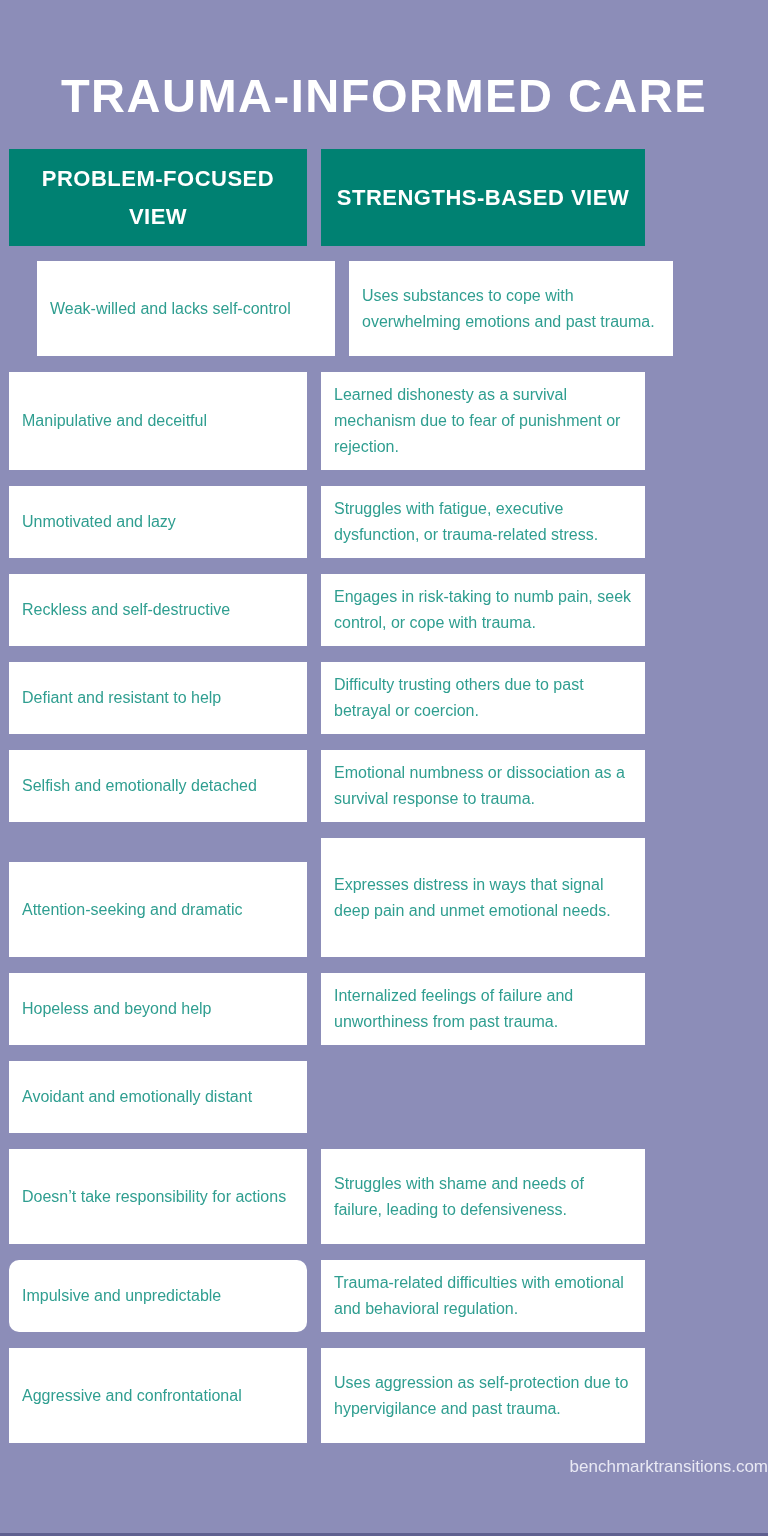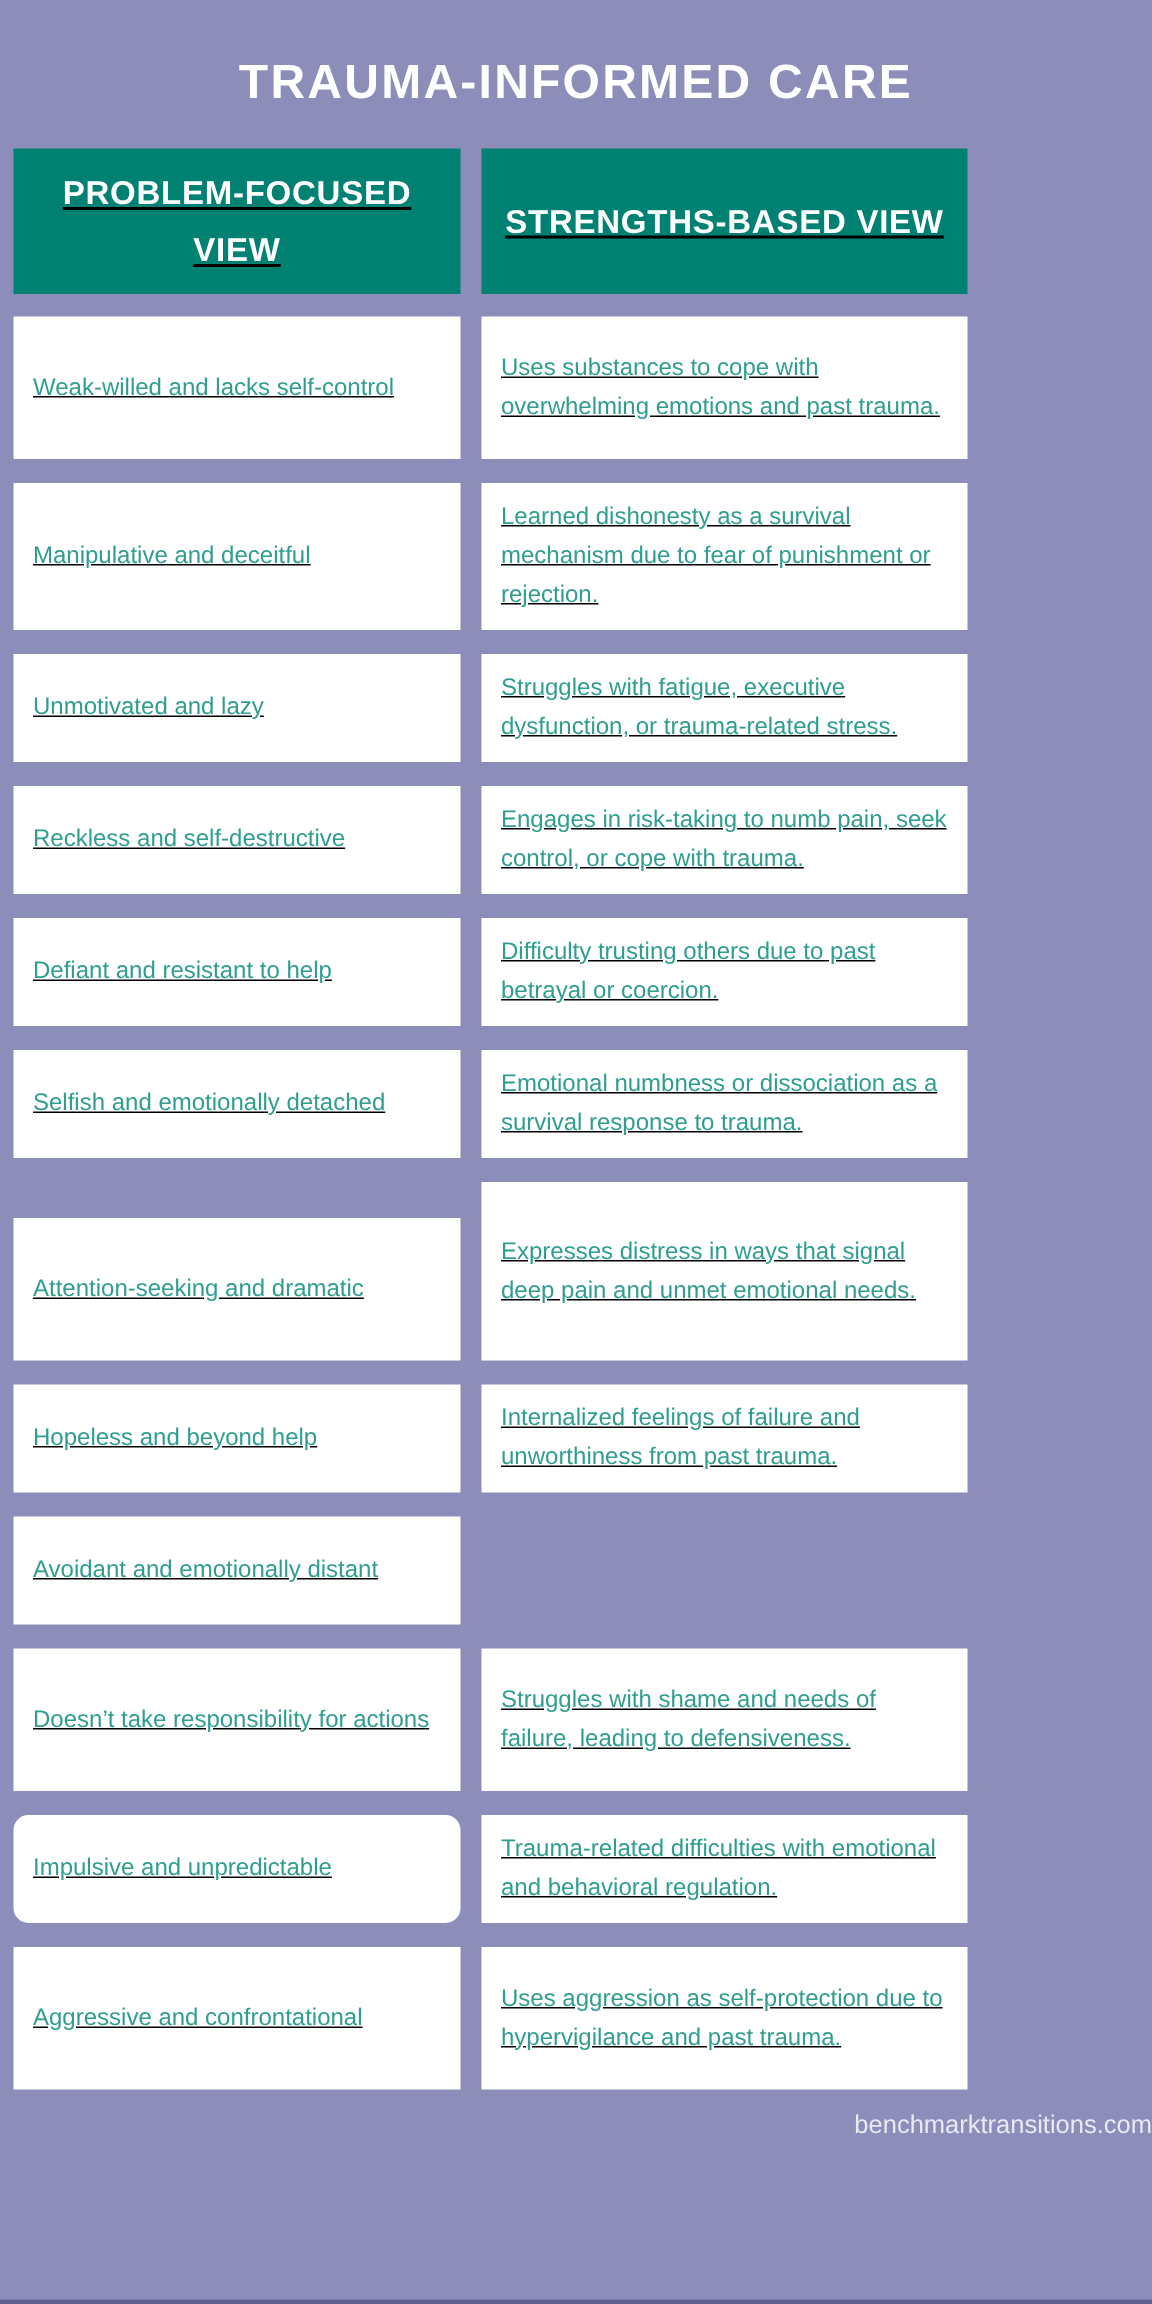--- a/index.html
+++ b/index.html
@@ -18,31 +18,30 @@
     background: var(--bg);
   }
   .canvas {
     position: relative;
     width: 768px;
     height: 1536px;
     background: var(--bg);
     overflow: hidden;
   }
   .title {
-    margin-top: 36px;
+    margin-top: 68px;
     text-align: center;
     color: var(--title-color);
-    font-size: 32px;
+    font-size: 47px;
     font-weight: bold;
     letter-spacing: 1.5px;
   }
   .content {
     width: 750px;
     margin: 26px auto 0 auto;
-    text-decoration: underline;
   }
   .header-row {
     display: flex;
     gap: 14px;
   }
   .header-cell {
     height: 97px;
     background: var(--teal);
     color: #ffffff;
     font-weight: bold;
@@ -101,21 +100,21 @@
 
   <div class="content">
     <div class="header-row">
       <div class="header-cell col-left">PROBLEM-FOCUSED VIEW</div>
       <div class="header-cell col-right">STRENGTHS-BASED VIEW</div>
     </div>
 
     <div class="rows" id="rows">
 
     <div class="row">
-          <div class="card col-left" style="min-height: 95px;">Weak-willed and lacks self-control</div>
+          <div class="card col-left" style="min-height: 95px; margin-left: 28px;">Weak-willed and lacks self-control</div>
           <div class="card col-right" style="min-height: 95px;">Uses substances to cope with overwhelming emotions and past trauma.</div>
         </div>
         <div class="row">
           <div class="card col-left" style="min-height: 95px;">Manipulative and deceitful</div>
           <div class="card col-right" style="min-height: 95px;">Learned dishonesty as a survival mechanism due to fear of punishment or rejection.</div>
         </div>
         <div class="row">
           <div class="card col-left" style="min-height: 72px;">Unmotivated and lazy</div>
           <div class="card col-right" style="min-height: 72px;">Struggles with fatigue, executive dysfunction, or trauma-related stress.</div>
         </div>

